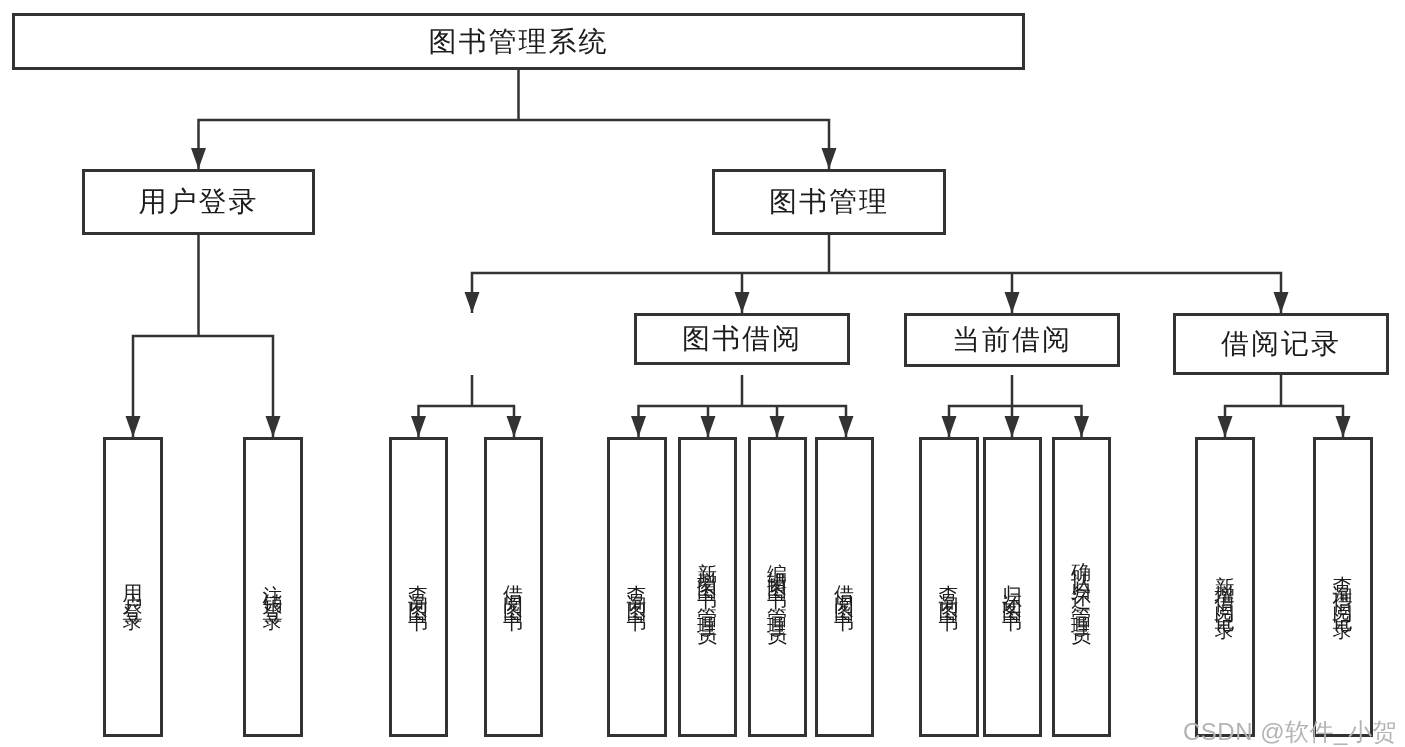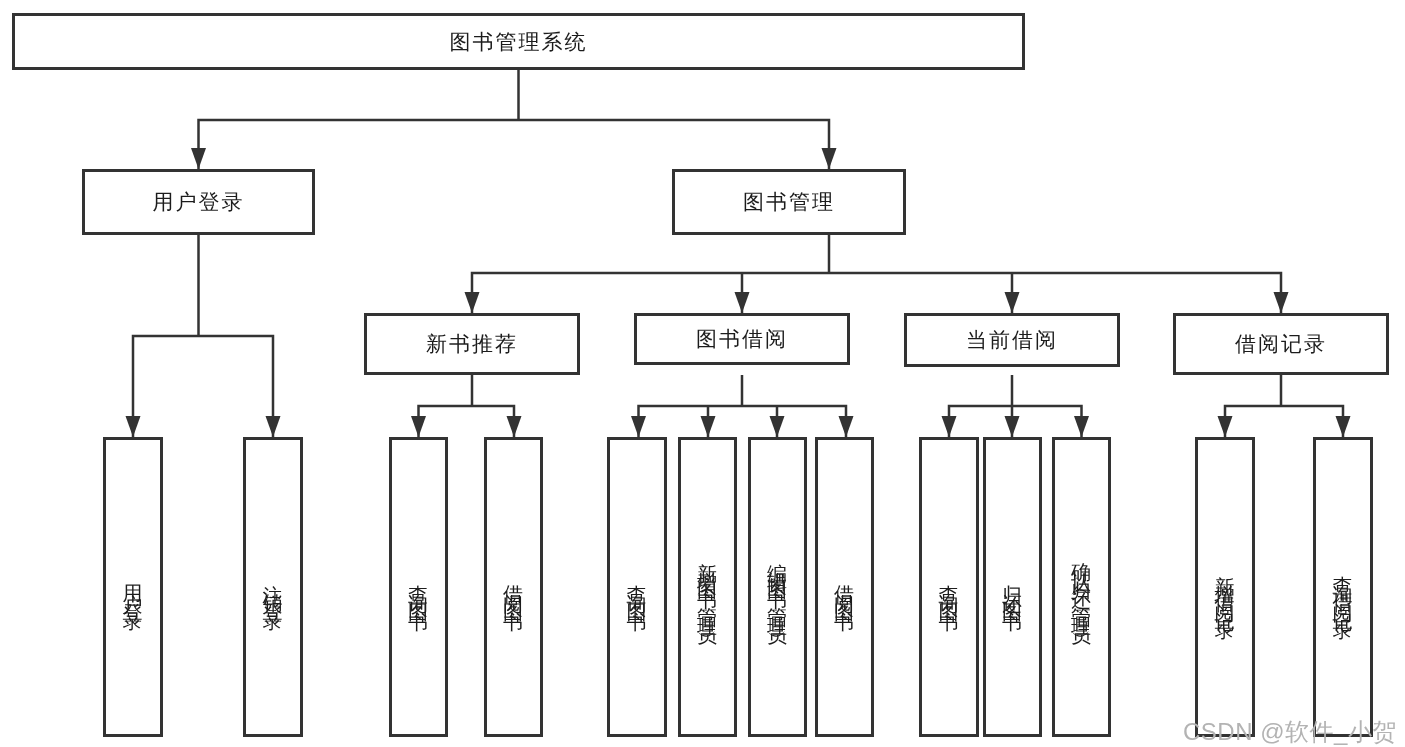--- a/index.html
+++ b/index.html
@@ -19,21 +19,21 @@
   }
   .box {
     position: absolute;
     box-sizing: border-box;
     background: #ffffff;
     border: 3px solid #333333;
     color: #1c1c1c;
     display: flex;
     align-items: center;
     justify-content: center;
-    font-size: 21px;
+    font-size: 28px;
     letter-spacing: 2px;
     z-index: 2;
     white-space: nowrap;
   }
   .leaf {
     writing-mode: vertical-rl;
     text-orientation: mixed;
     font-size: 20px;
     letter-spacing: 9px;
     line-height: 1;
@@ -83,23 +83,22 @@
     <polygon class="arrow" points="941.5,416 956.5,416 949,437"></polygon>
     <polygon class="arrow" points="1004.5,416 1019.5,416 1012,437"></polygon>
     <polygon class="arrow" points="1074,416 1089,416 1081.5,437"></polygon>
     <polygon class="arrow" points="1217.5,416 1232.5,416 1225,437"></polygon>
     <polygon class="arrow" points="1335.5,416 1350.5,416 1343,437"></polygon>
   </svg>
 
   <div class="box" style="left:12px; top:13px; width:1013px; height:57px;">图书管理系统</div>
 
   <div class="box" style="left:82px; top:169px; width:233px; height:66px;">用户登录</div>
-  <div class="box" style="left:672px; top:169px; width:234px; height:66px;">图书管理</div>
+  <div class="box" style="left:712px; top:169px; width:234px; height:66px;">图书管理</div>
 
-  <div class="box" style="left:364px; top:313px; width:216px; height:62px;">新书推荐</div>
   <div class="box" style="left:634px; top:313px; width:216px; height:52px;">图书借阅</div>
   <div class="box" style="left:904px; top:313px; width:216px; height:54px;">当前借阅</div>
   <div class="box" style="left:1173px; top:313px; width:216px; height:62px;">借阅记录</div>
 
   <div class="box leaf" style="left:103px; top:437px; width:60px; height:300px;">用户登录</div>
   <div class="box leaf" style="left:243px; top:437px; width:60px; height:300px;">注销登录</div>
 
   <div class="box leaf" style="left:389px; top:437px; width:59px; height:300px;">查询图书</div>
   <div class="box leaf" style="left:484px; top:437px; width:59px; height:300px;">借阅图书</div>
 

